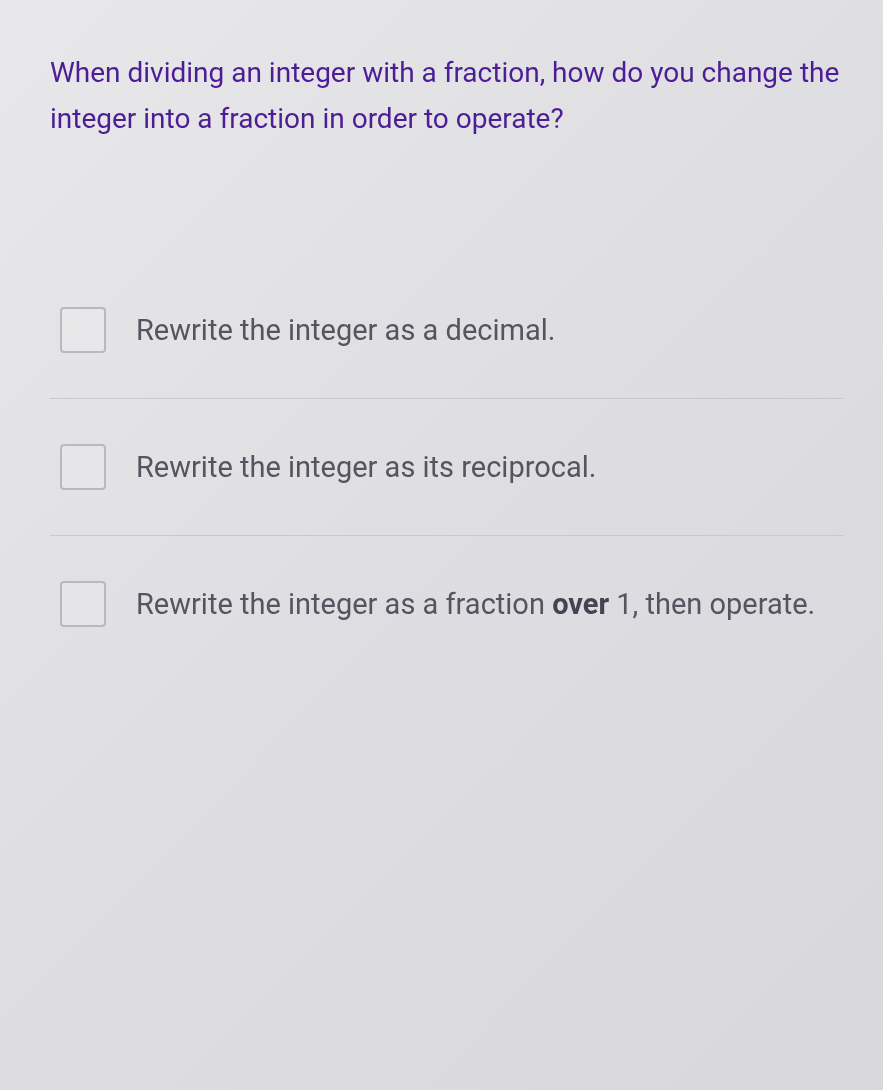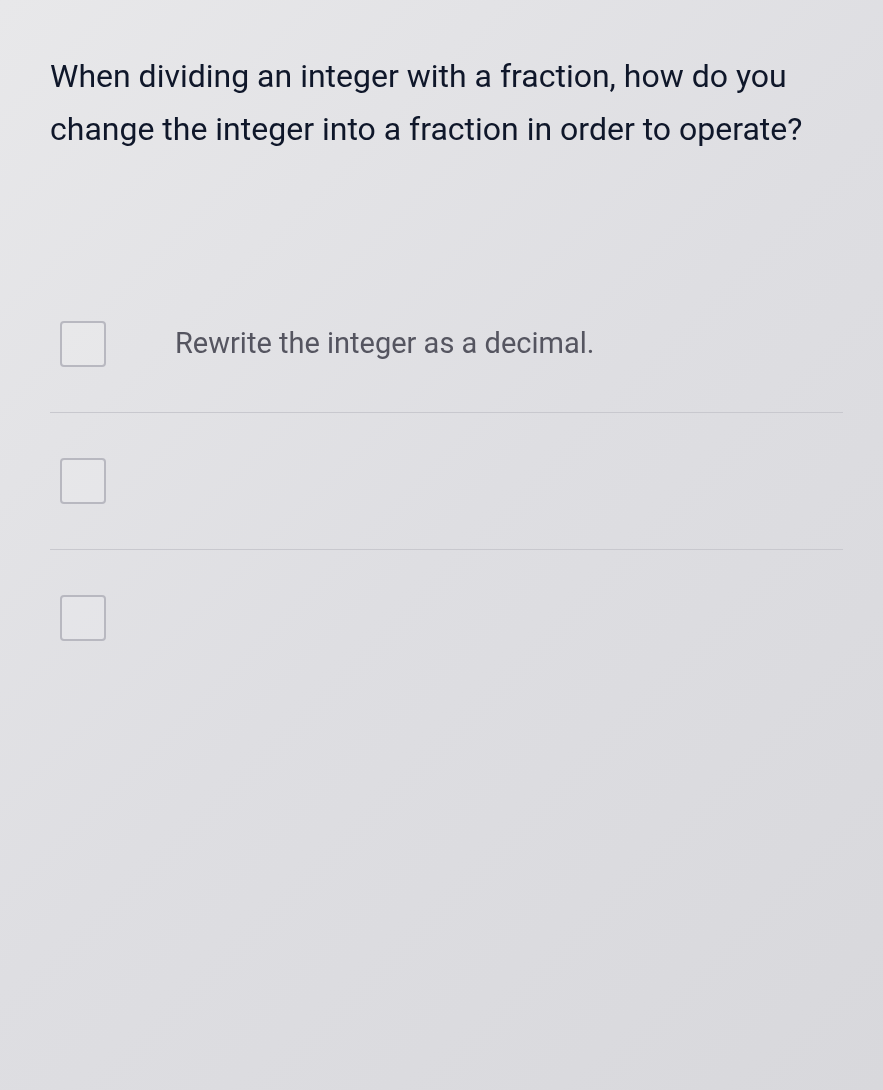--- a/index.html
+++ b/index.html
@@ -10,36 +10,36 @@
     body {
       width: 883px;
       height: 1090px;
       background: linear-gradient(135deg, #e8e8ea 0%, #dedee2 50%, #d8d8dc 100%);
       font-family: -apple-system, BlinkMacSystemFont, "Segoe UI", Roboto, Helvetica, Arial, sans-serif;
       color: #4a4a52;
       padding: 50px 40px 40px 50px;
       overflow: hidden;
     }
     .question-text {
-      font-size: 32px;
+      font-size: 28px;
       line-height: 1.65;
-      color: #0f172a;
+      color: #4c1d95;
       margin-bottom: 120px;
       font-weight: 400;
     }
     .options {
       display: flex;
       flex-direction: column;
     }
     .option-row {
       display: flex;
       align-items: center;
       padding: 45px 10px 45px 10px;
       border-bottom: 1px solid #c8c8ce;
-      gap: 69px;
+      gap: 30px;
     }
     .option-row:last-child {
       border-bottom: none;
     }
     .checkbox {
       width: 46px;
       height: 46px;
       min-width: 46px;
       border: 2px solid #b8b8c0;
       border-radius: 4px;
@@ -67,20 +67,26 @@
 
   <div class="option-row">
     <div class="checkbox"></div>
     <div class="option-text">
       <span>Rewrite the integer as a decimal.</span><b></b><span></span>
     </div>
   </div>
 
   <div class="option-row">
     <div class="checkbox"></div>
+    <div class="option-text">
+      <span>Rewrite the integer as its reciprocal.</span><b></b><span></span>
+    </div>
   </div>
 
   <div class="option-row">
     <div class="checkbox"></div>
+    <div class="option-text">
+      <span>Rewrite the integer as a fraction </span><b>over</b><span> 1, then operate.</span>
+    </div>
   </div>
 
 
 </div>
 
 </body></html>

